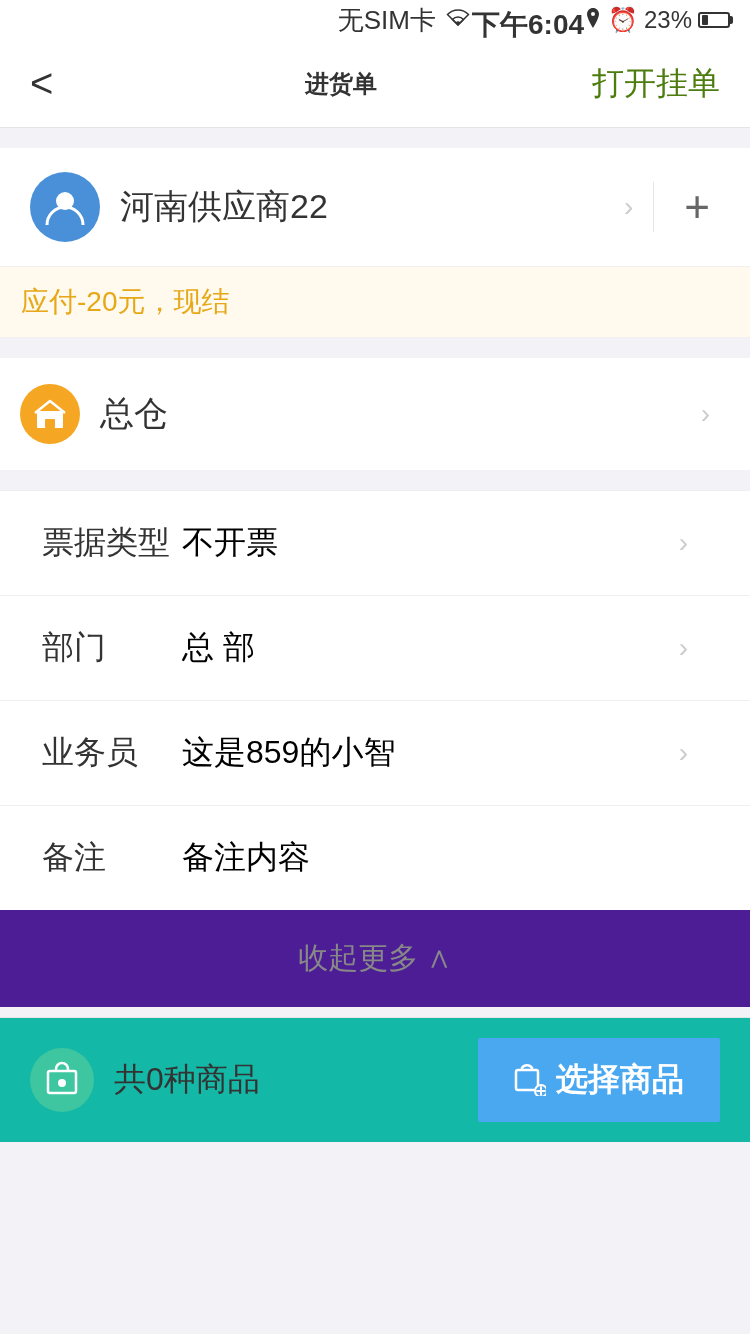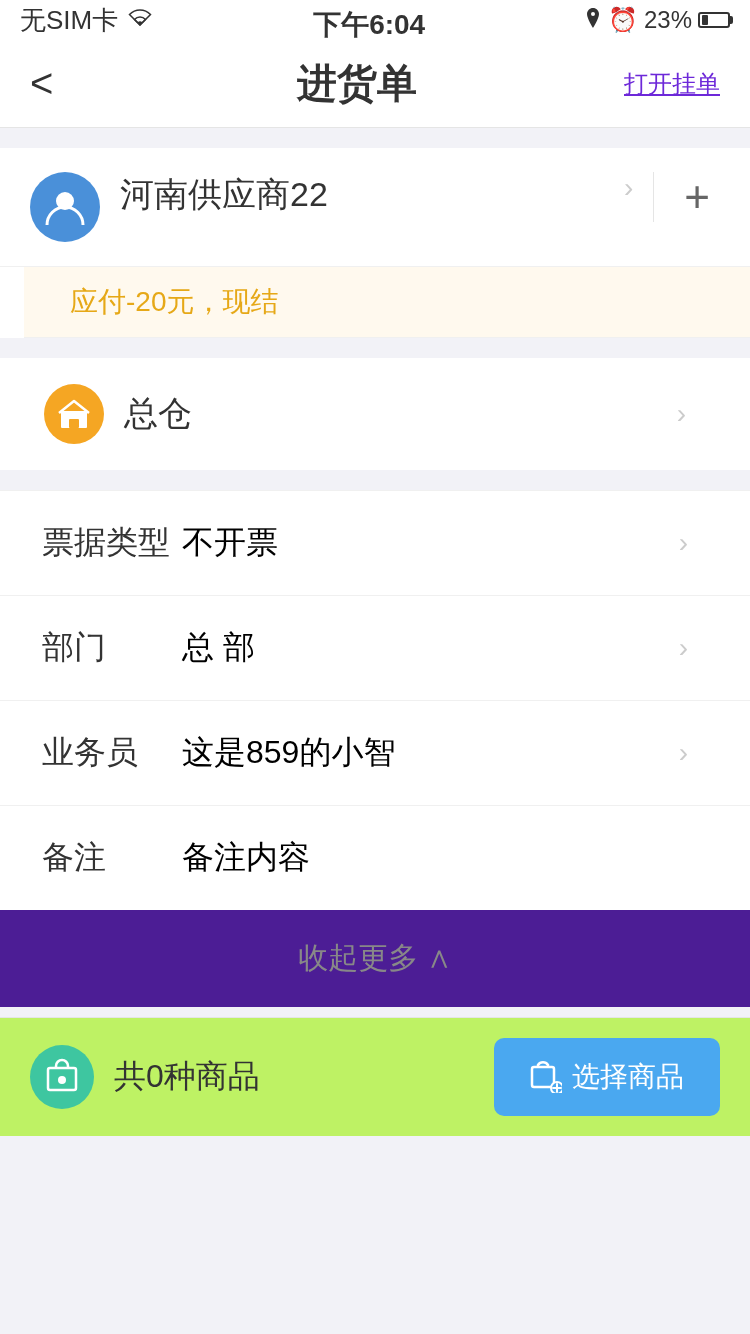--- a/index.html
+++ b/index.html
@@ -14,21 +14,21 @@
       color: #333;
     }
 
     
     .status-bar {
       width: 100%;
       height: 40px;
       background: #fff;
       display: flex;
       align-items: center;
-      justify-content: space-between;
+      justify-content: flex-end;
       padding: 0 20px;
       font-size: 26px;
       color: #333;
     }
     .status-left { display: flex; align-items: center; gap: 8px; }
     .status-center { font-size: 28px; font-weight: 600; margin-top: 9px; }
     .status-right { display: flex; align-items: center; gap: 6px; font-size: 24px; }
     .battery-icon {
       display: inline-flex; align-items: center;
       border: 2px solid #333; border-radius: 3px; padding: 1px 2px;
@@ -51,45 +51,45 @@
       padding: 0 30px;
       border-bottom: 1px solid #e5e5e5;
     }
     .nav-back {
       font-size: 40px;
       color: #333;
       cursor: pointer;
       width: 60px;
     }
     .nav-title {
-      font-size: 40px;
+      font-size: 24px;
       font-weight: 600;
       color: #333;
     }
     .nav-action {
-      font-size: 24px;
-      color: #6d28d9;
-      cursor: pointer;
-      text-decoration: underline;
+      font-size: 32px;
+      color: #4d7c0f;
+      cursor: pointer;
     }
 
     
     .section-gap {
       height: 20px;
       background: #f2f2f7;
     }
 
     
     .card {
       background: #fff;
     }
 
     
     .supplier-row {
       display: flex;
+      align-items: center;
       padding: 24px 30px;
       background: #fff;
       border-bottom: 1px solid #f0f0f0;
     }
     .supplier-avatar {
       width: 70px;
       height: 70px;
       border-radius: 50%;
       background: #4a90d9;
       display: flex;
@@ -118,32 +118,31 @@
     .add-btn {
       font-size: 44px;
       color: #666;
       cursor: pointer;
       padding: 0 10px;
     }
 
     
     .notice-banner {
       background: #fff9ee;
-      padding: 16px 46px;
+      padding: 16px 21px;
       font-size: 28px;
       color: #e6a817;
       border-bottom: 1px solid #f0f0f0;
-      margin-left: 24px;
     }
 
     
     .warehouse-row {
       display: flex;
       align-items: center;
-      padding: 26px 44px;
+      padding: 26px 20px;
       background: #fff;
     }
     .warehouse-icon {
       width: 60px;
       height: 60px;
       border-radius: 50%;
       background: #f5a623;
       display: flex;
       align-items: center;
       justify-content: center;
@@ -192,21 +191,21 @@
       font-size: 30px;
       color: #888;
       cursor: pointer;
     }
 
     
     .bottom-bar {
       display: flex;
       align-items: center;
       padding: 20px 30px;
-      background: #bef264;
+      background: #14b8a6;
       border-top: 1px solid #e5e5e5;
       justify-content: flex-end;
     }
     .product-count-icon {
       width: 64px;
       height: 64px;
       border-radius: 50%;
       background: #3ec6a0;
       display: flex;
       align-items: center;
@@ -215,28 +214,29 @@
       flex-shrink: 0;
     }
     .product-count-text {
       flex: 1;
       font-size: 32px;
       color: #333;
     }
     .select-product-btn {
       background: #4aa8f0;
       color: #fff;
-      font-size: 28px;
+      font-size: 32px;
       padding: 20px 36px;
-      border-radius: 10px;
+      border-radius: 2px;
       cursor: pointer;
       display: flex;
       align-items: center;
       gap: 10px;
       white-space: nowrap;
+      font-weight: bold;
     }
 
     .content-area {
       background: #f2f2f7;
       min-height: 300px;
     }
   </style>
 </head>
 <body>
 

